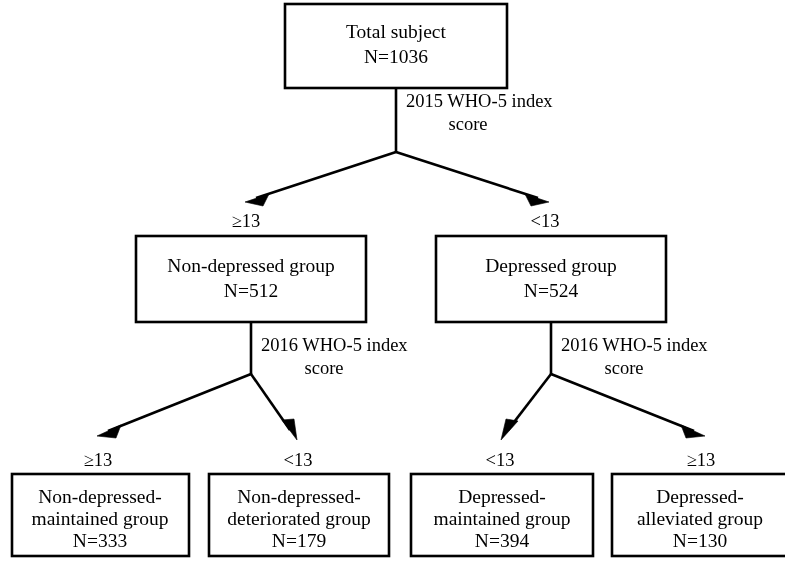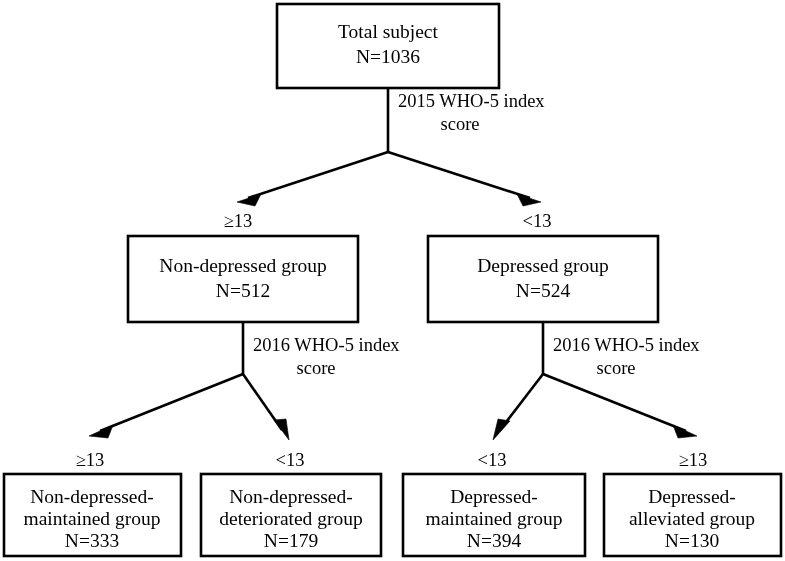--- a/index.html
+++ b/index.html
@@ -11,20 +11,21 @@
     width: 785px;
     height: 561px;
     font-family: "Liberation Serif", "DejaVu Serif", serif;
     color: #000000;
     overflow: hidden;
   }
   #flowchart-root {
     position: relative;
     width: 623px;
     height: 561px;
+    margin-left: 8px;
   }
   svg.chart-svg {
     display: block;
     width: 785px;
     height: 561px;
   }
   .node-box {
     fill: #ffffff;
     stroke: #000000;
     stroke-width: 2.6;

